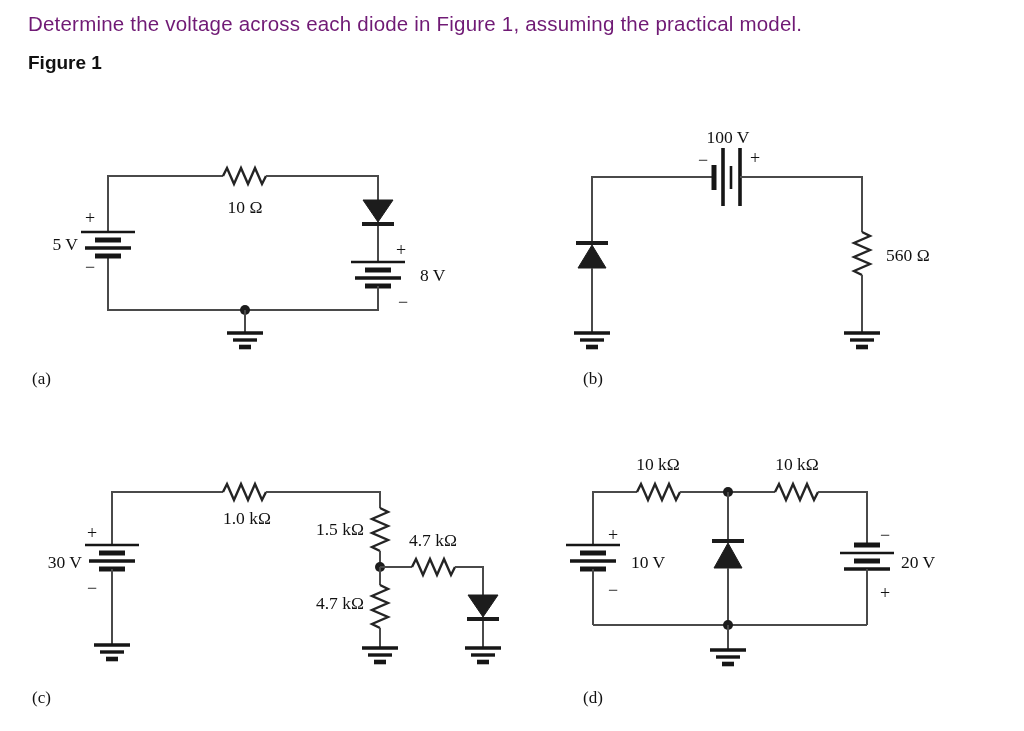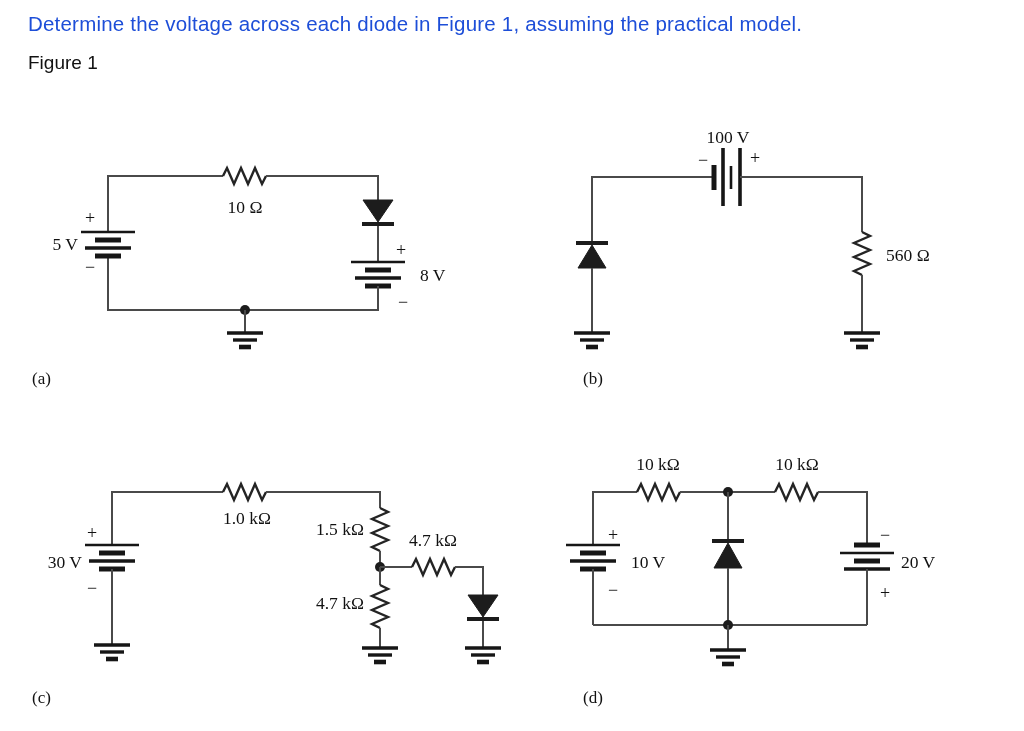--- a/index.html
+++ b/index.html
@@ -1,20 +1,20 @@
 <!DOCTYPE html>
 <html><head>
 <meta charset="utf-8">
 <style>
   html,body { margin:0; padding:0; background:#ffffff; }
   body { width:1024px; height:731px; position:relative; overflow:hidden;
          font-family:"Liberation Sans", sans-serif; }
-  .question { position:absolute; left:28px; top:12px; font-size:20.5px; color:#1d4ed8;
+  .question { position:absolute; left:28px; top:12px; font-size:20.5px; color:#701a75;
               letter-spacing:0.2px; white-space:nowrap; }
-  .figure-label { position:absolute; left:28px; top:52px; font-size:19px; font-weight:normal; color:#111;text-align:right; }
+  .figure-label { position:absolute; left:28px; top:52px; font-size:19px; font-weight:bold; color:#111;text-align:right; }
   svg.schematic { position:absolute; left:0; top:0; }
 
   .wire  { stroke:#4a4a4a; stroke-width:2;   fill:none; }
   .comp  { stroke:#242424; stroke-width:2.4; fill:none; stroke-linejoin:miter; }
   .diode { fill:#1c1c1c; stroke:#1c1c1c; stroke-width:1; }
   .bar   { stroke:#1c1c1c; stroke-width:4; }
   .pl-thin  { stroke:#161616; stroke-width:2.6; } 
   .pl-med   { stroke:#161616; stroke-width:3.6; } 
   .pl-short { stroke:#161616; stroke-width:5;   } 
   .gnd-a { stroke:#161616; stroke-width:3.4; }

